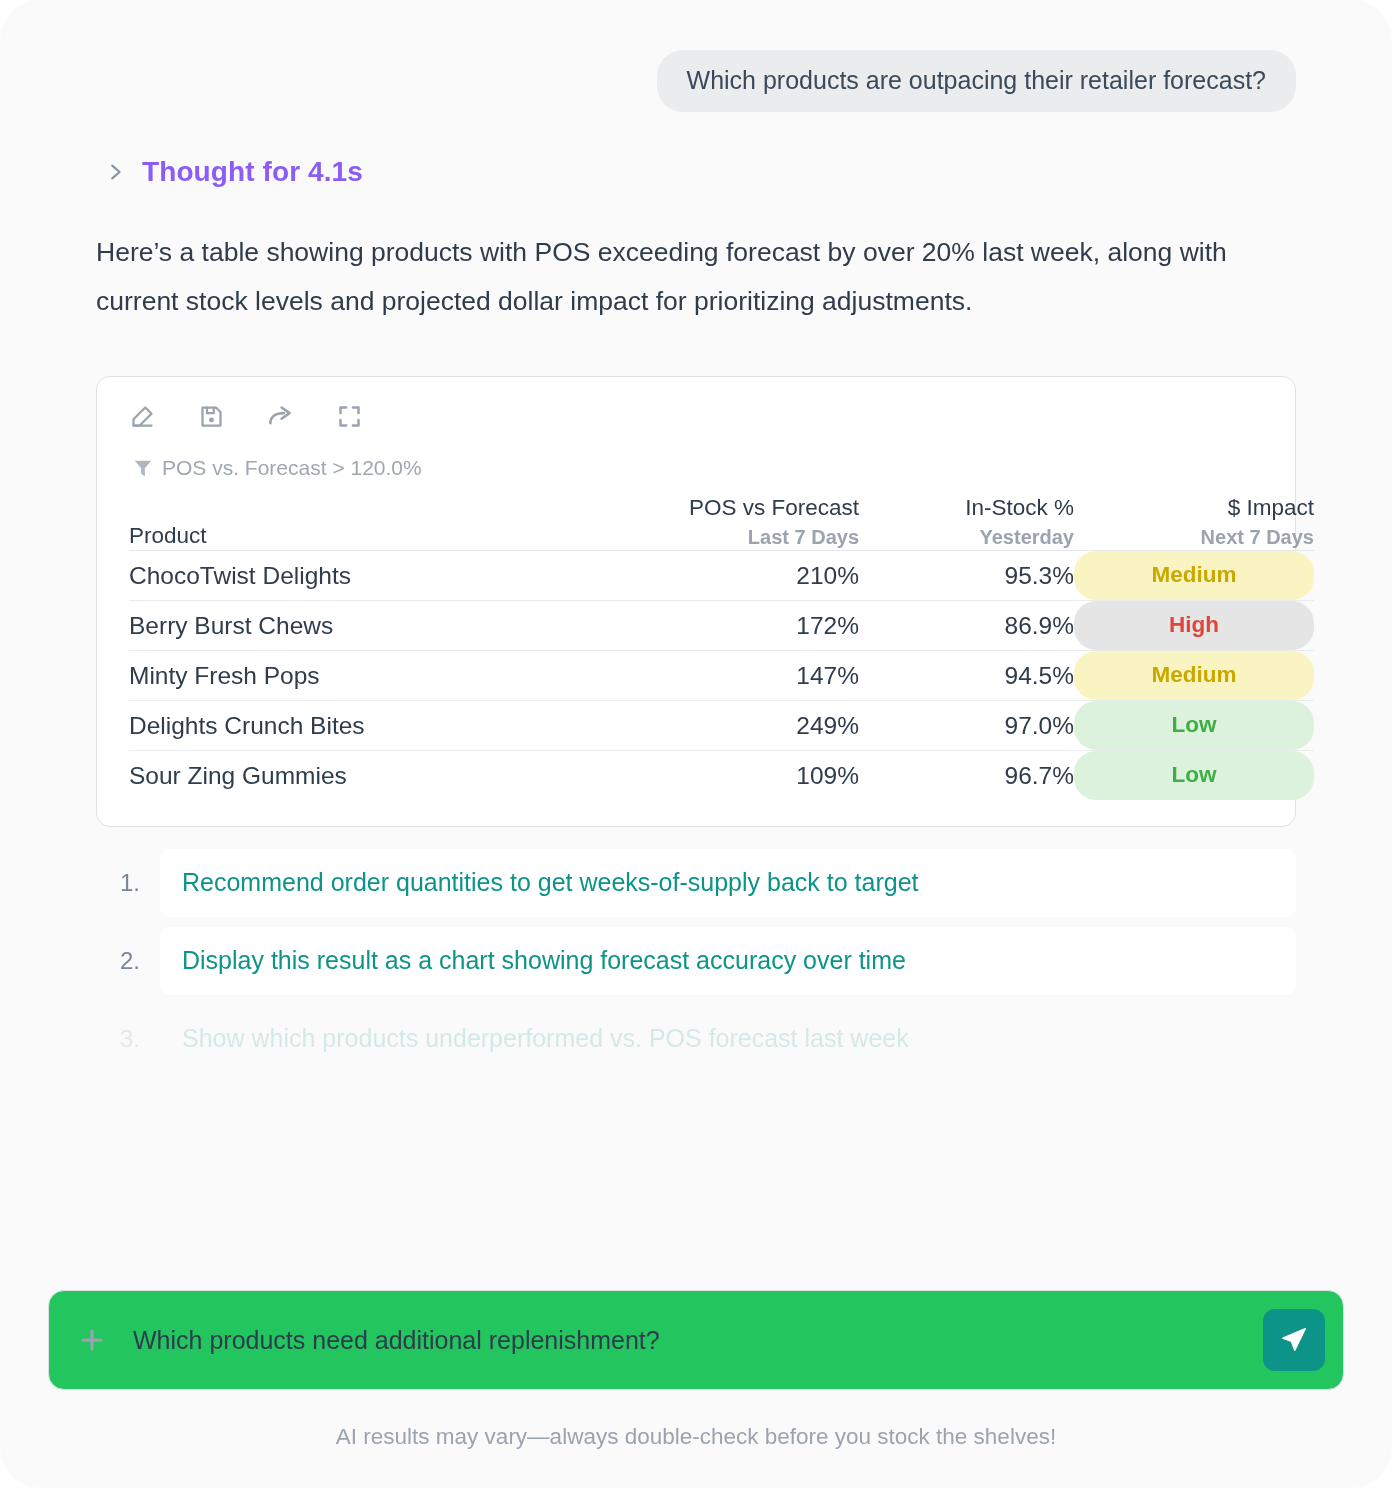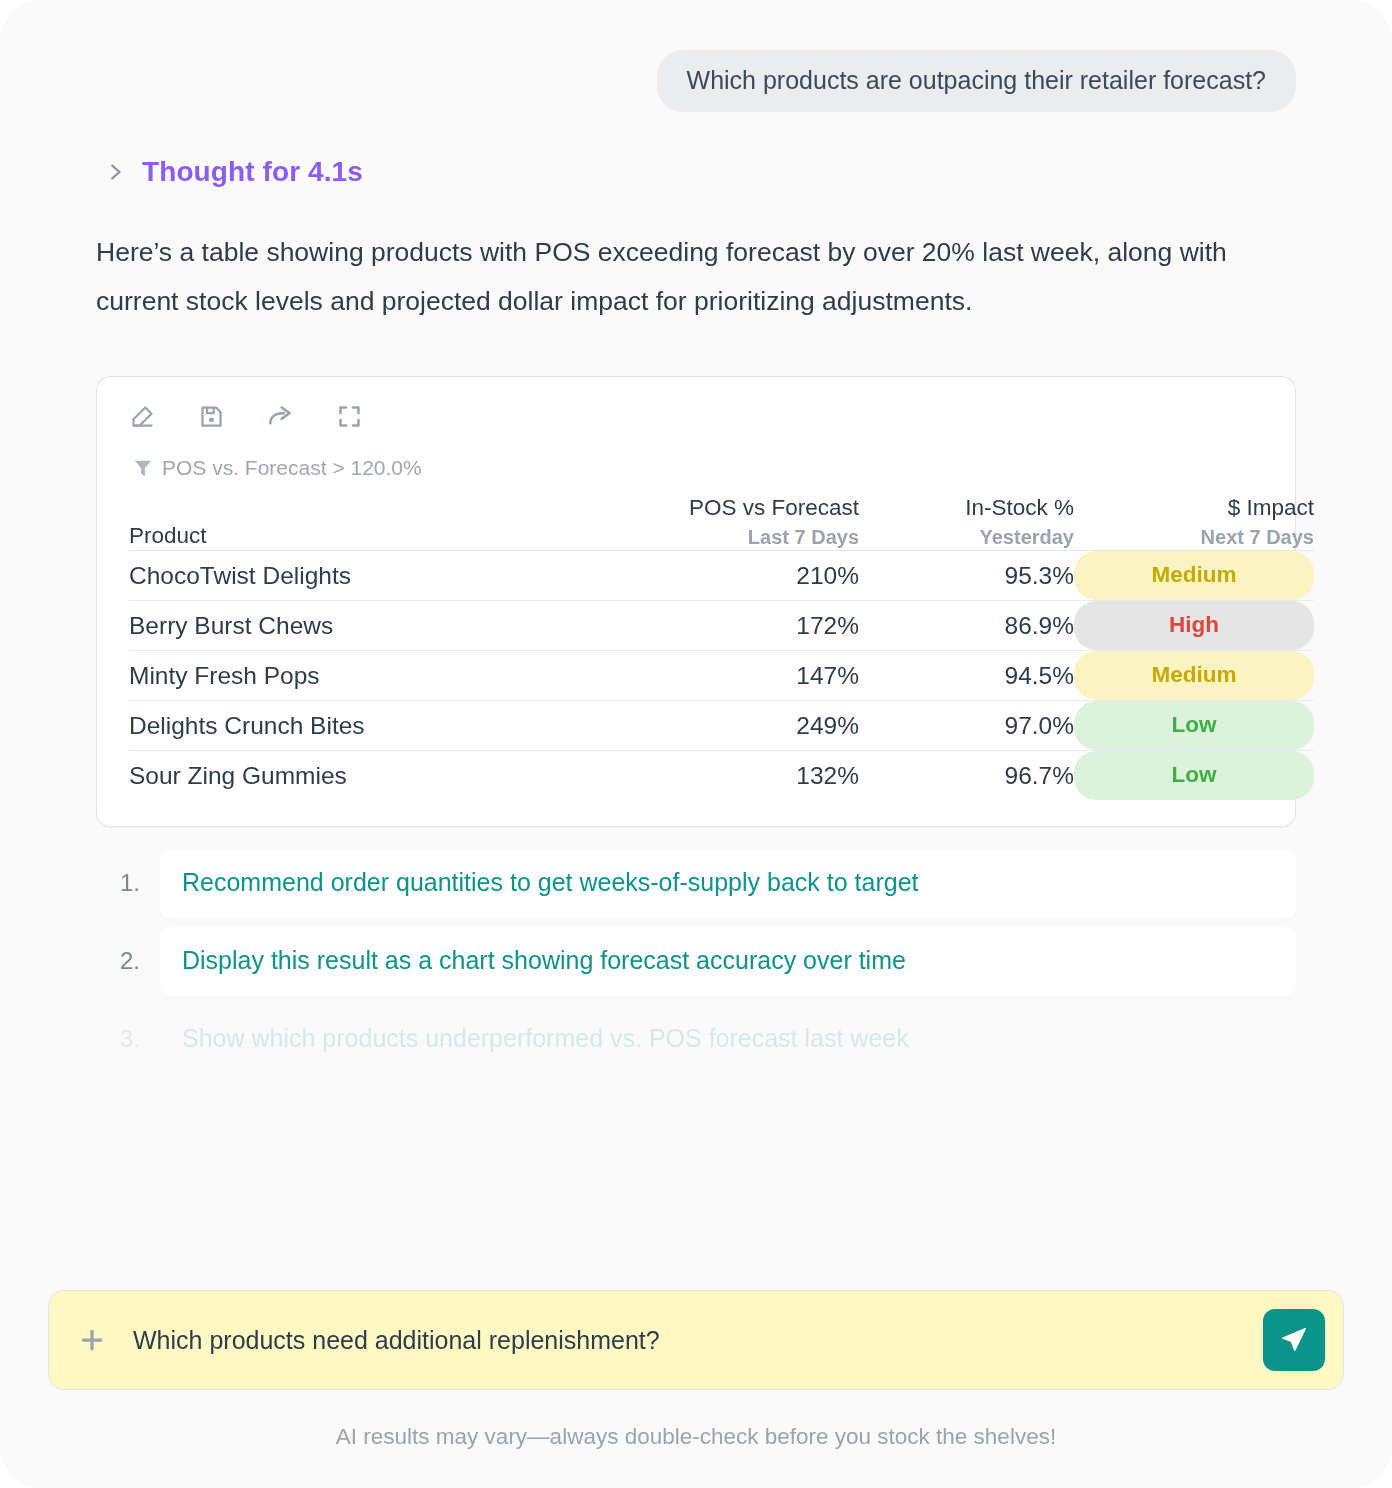--- a/index.html
+++ b/index.html
@@ -200,21 +200,21 @@
   
   .composer-wrap {
     position: absolute;
     left: 48px;
     right: 48px;
     bottom: 98px;
   }
   .composer {
     display: flex;
     align-items: center;
-    background: #fef9c3;
+    background: #22c55e;
     border: 1.6px solid #dfe3e8;
     border-radius: 16px;
     padding: 18px 18px 18px 28px;
     box-sizing: border-box;
   }
   .plus-ico { width: 30px; height: 30px; display: block; color: #9aa3ae; flex: none; }
   .composer-text {
     flex: 1;
     margin-left: 26px;
     font-size: 25px;
@@ -342,21 +342,21 @@
         <tr>
           <td class="td-cell td-product">Delights Crunch Bites</td>
           <td class="td-cell td-num">249%</td>
           <td class="td-cell td-num">97.0%</td>
           <td class="td-cell td-badge">
             <span class="badge badge-low">Low</span>
           </td>
         </tr>
         <tr class="last">
           <td class="td-cell td-product">Sour Zing Gummies</td>
-          <td class="td-cell td-num">132%</td>
+          <td class="td-cell td-num">109%</td>
           <td class="td-cell td-num">96.7%</td>
           <td class="td-cell td-badge">
             <span class="badge badge-low">Low</span>
           </td>
         </tr>
       </tbody>
     </table>
   </div>
 
 

